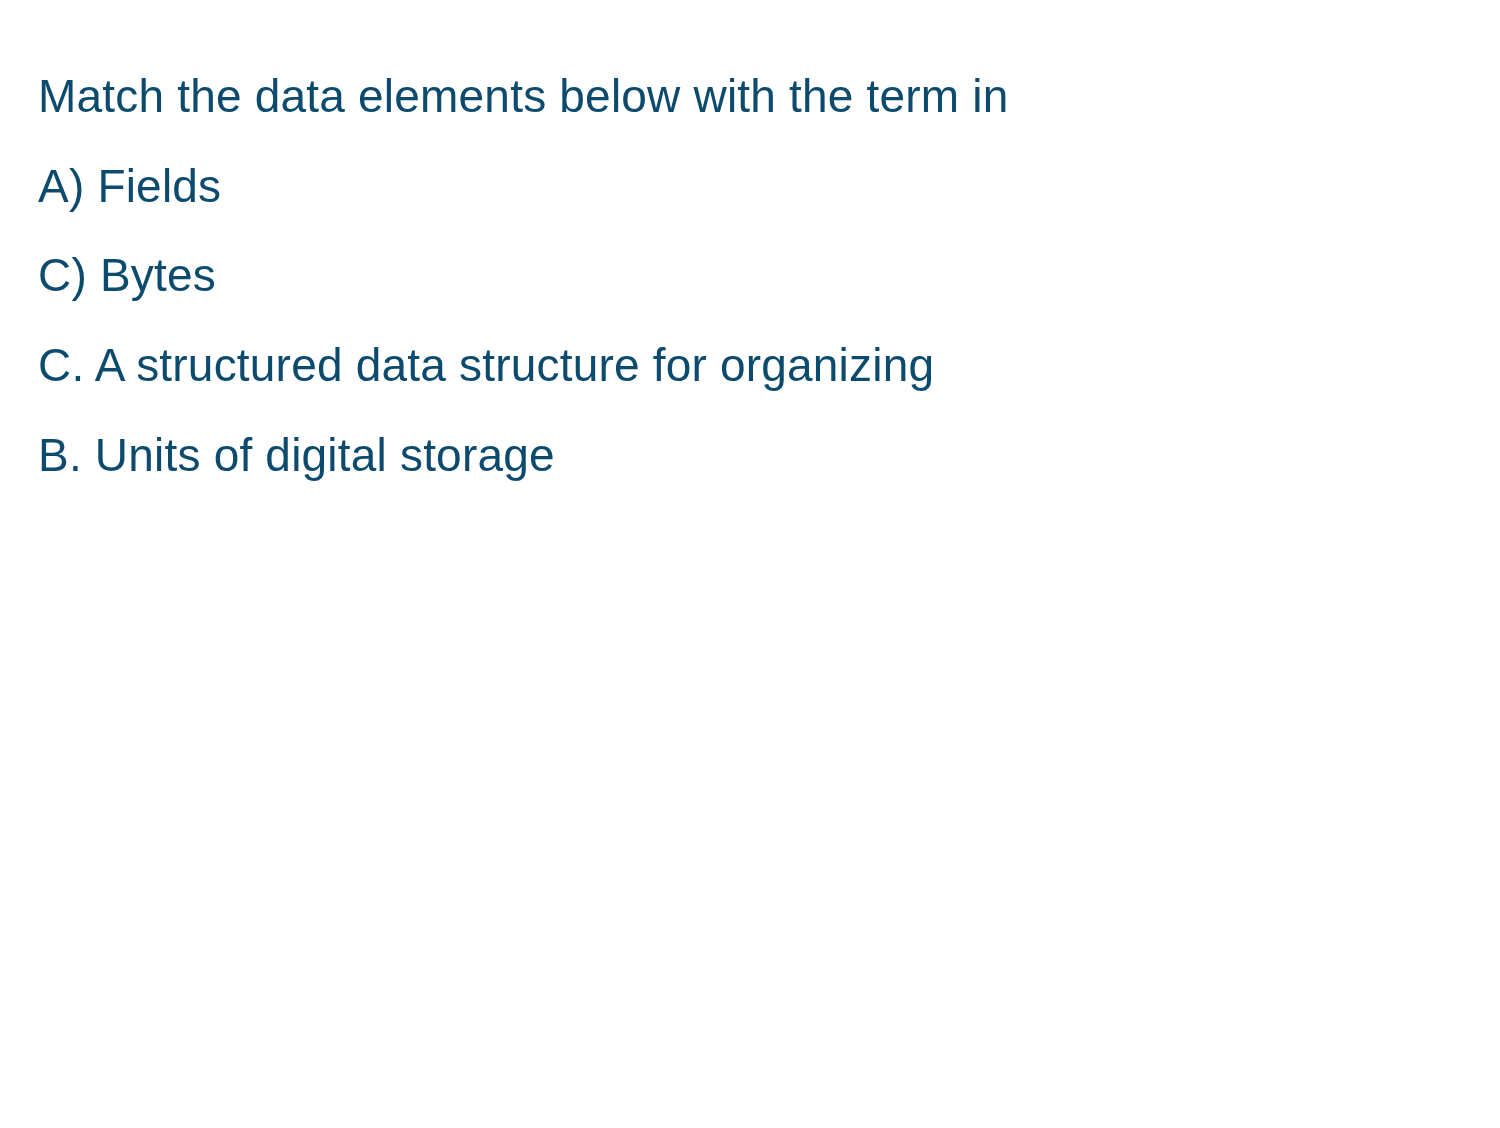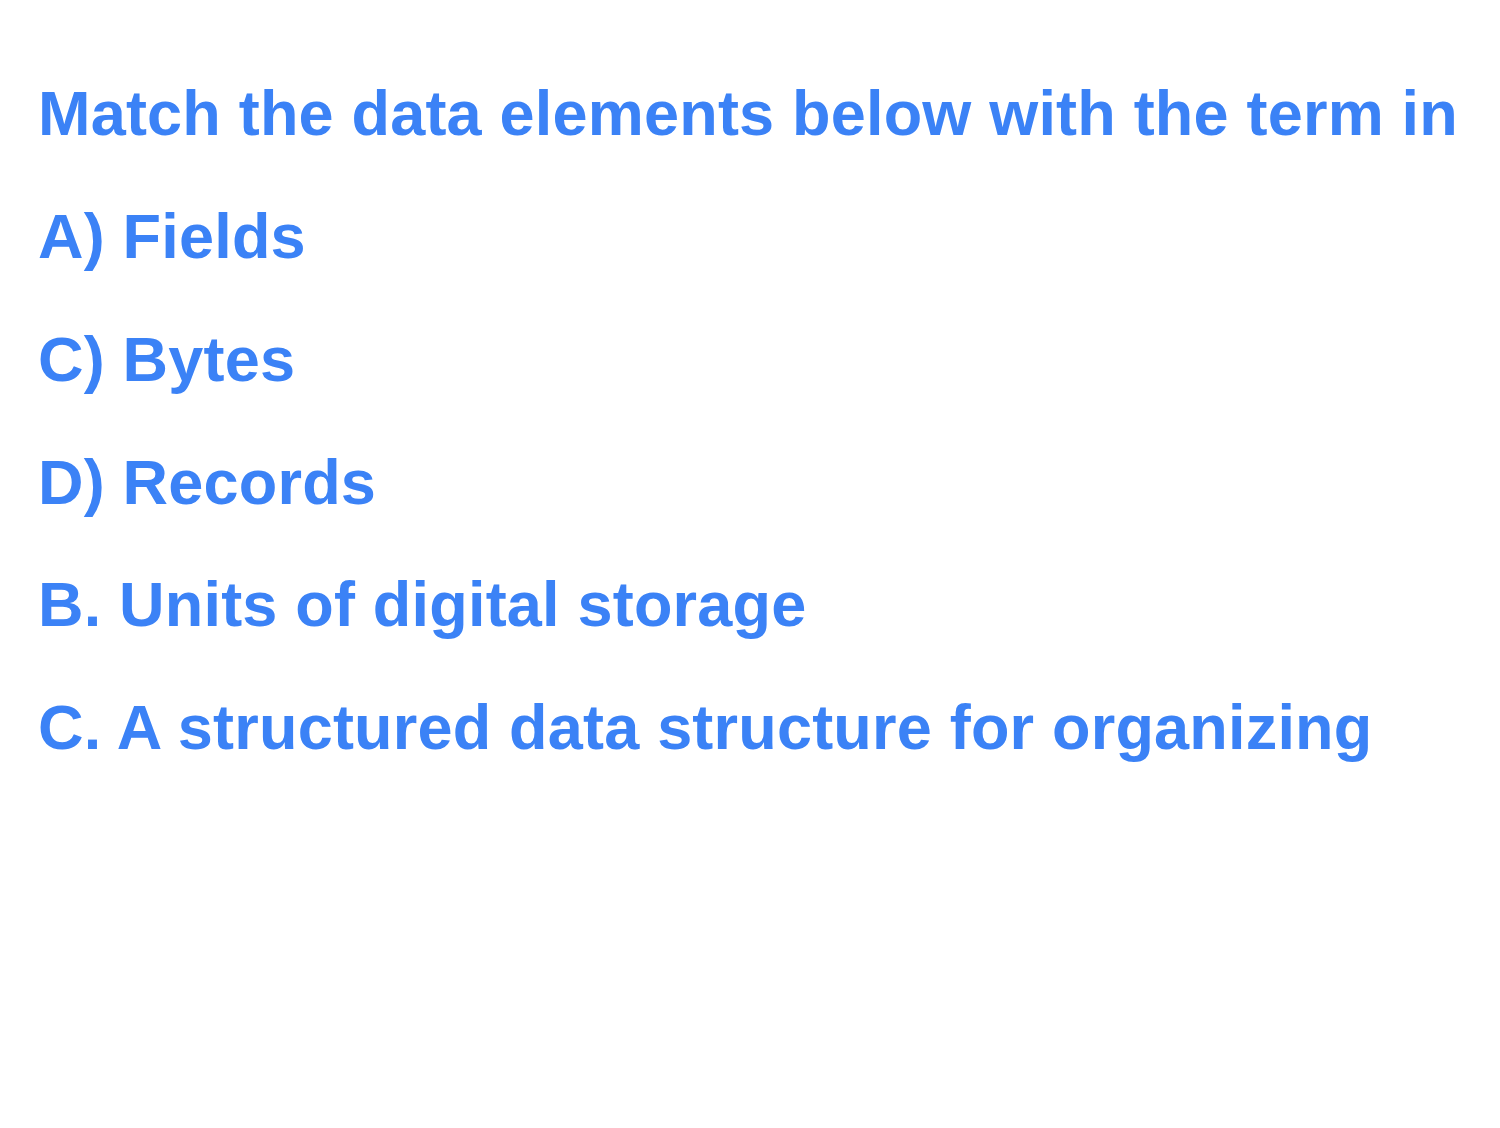--- a/index.html
+++ b/index.html
@@ -10,30 +10,29 @@
   html, body {
     width: 1500px;
     height: 1128px;
     background: #ffffff;
     font-family: -apple-system, BlinkMacSystemFont, "Segoe UI", Helvetica, Arial, sans-serif;
   }
   .page {
     padding: 52px 38px 38px 38px;
   }
   .text-line {
-    font-size: 63px;
+    font-size: 46px;
     line-height: 1.95;
-    color: #3b82f6;
-    font-weight: 700;
+    color: #0c4a6e;
+    font-weight: 400;
     letter-spacing: 0.2px;
   }
 </style>
 </head>
 <body>
 
 <div class="page">
   <div class="text-line">Match the data elements below with the term in</div>
   <div class="text-line">A) Fields</div>
   <div class="text-line">C) Bytes</div>
-  <div class="text-line">D) Records</div>
+  <div class="text-line">C. A structured data structure for organizing</div>
   <div class="text-line">B. Units of digital storage</div>
-  <div class="text-line">C. A structured data structure for organizing</div>
 </div>
 
 </body></html>

